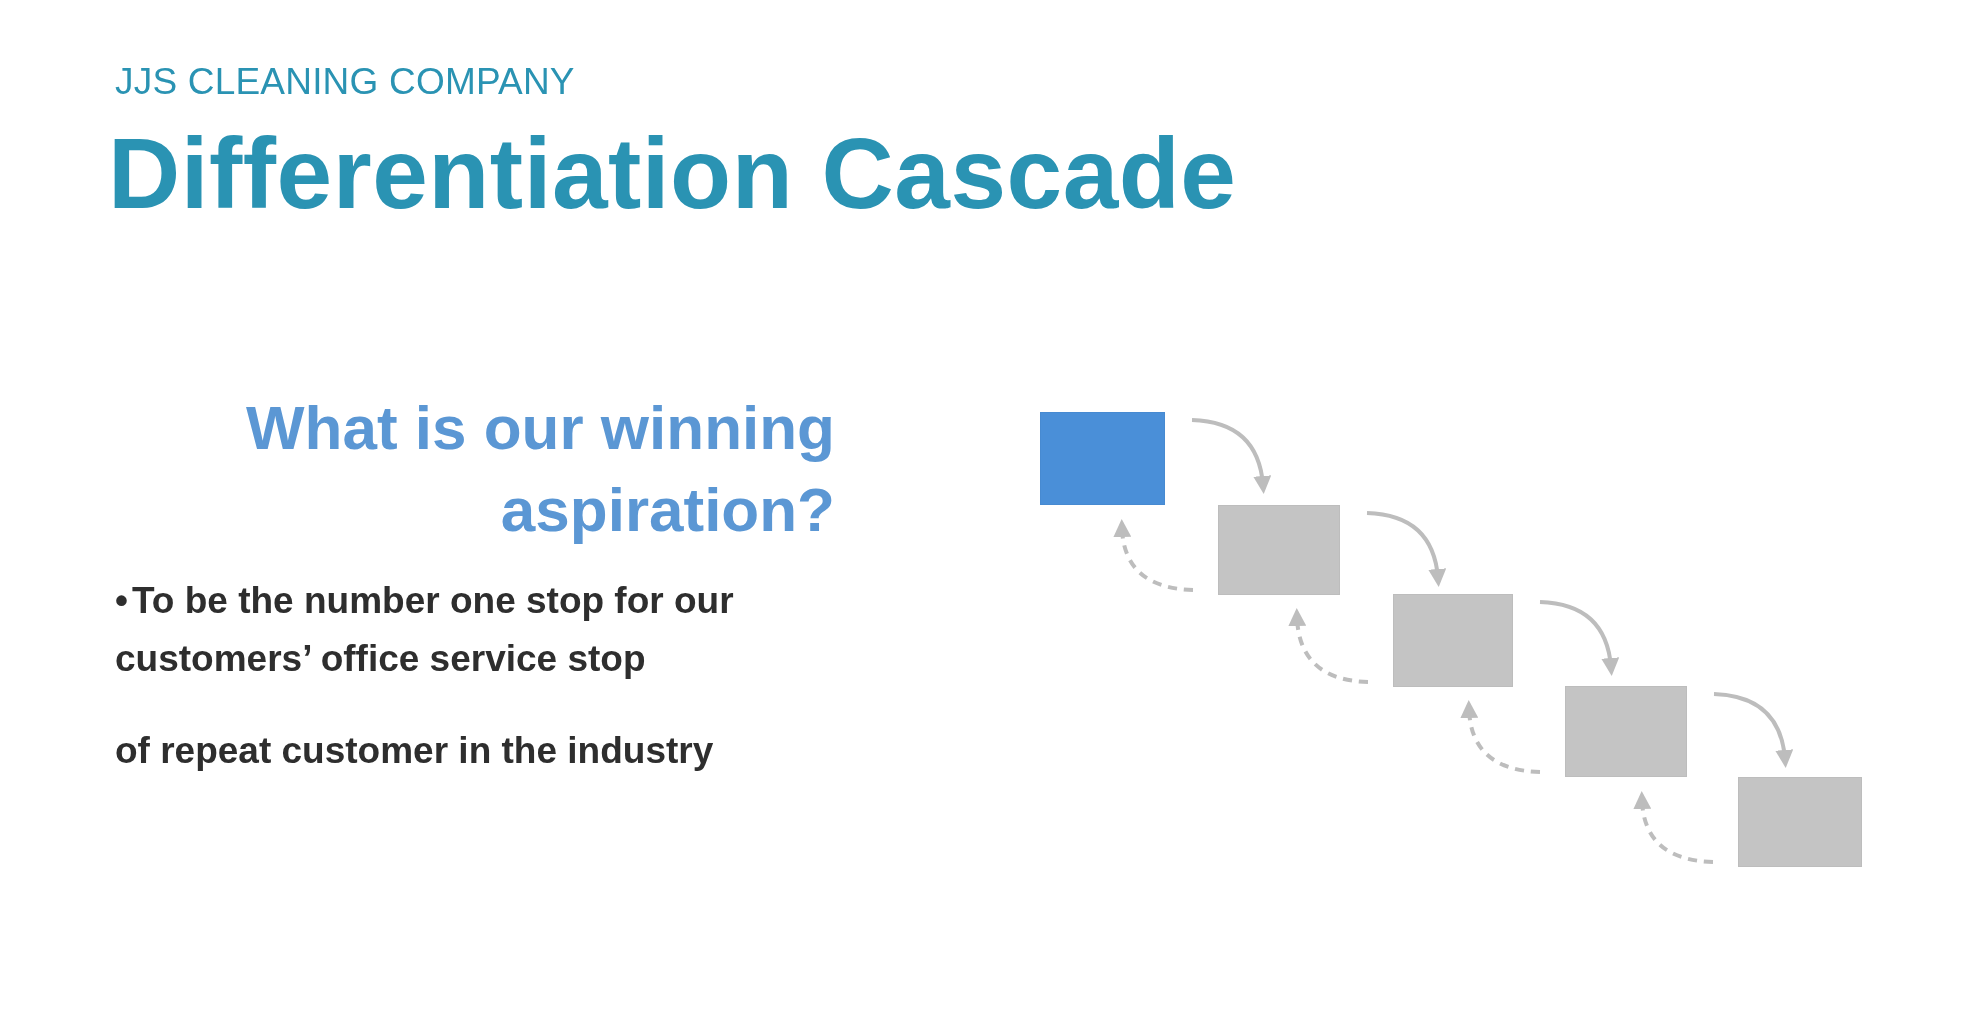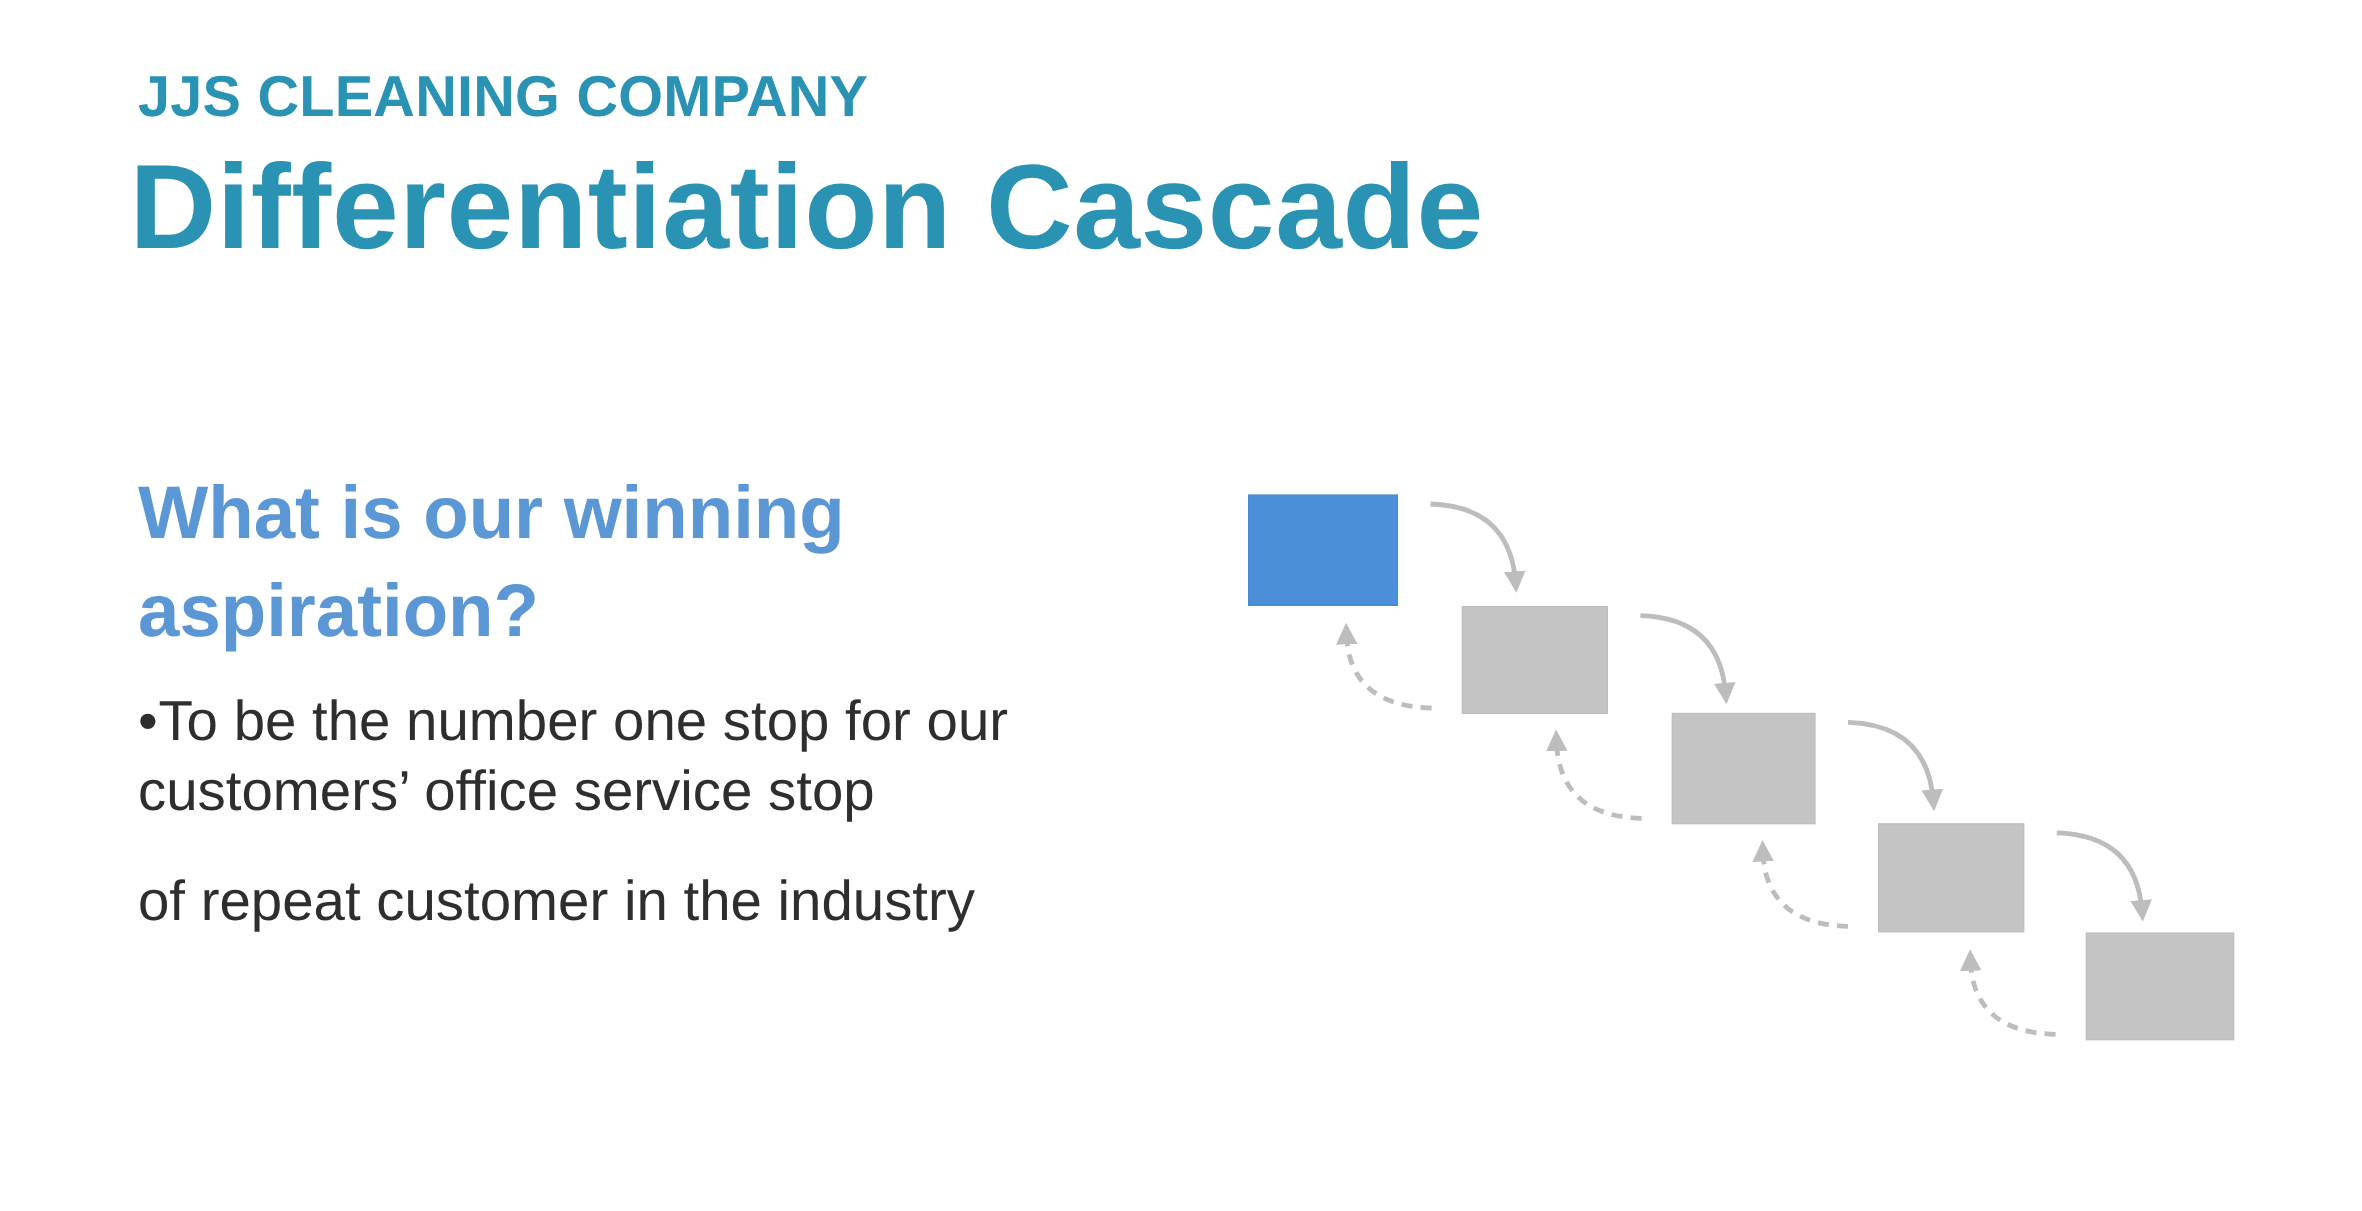--- a/index.html
+++ b/index.html
@@ -12,22 +12,22 @@
       height: 1009px;
       position: relative;
       overflow: hidden;
       font-family: "Liberation Sans", sans-serif;
     }
     .company {
       position: absolute;
       left: 115px;
       top: 54px;
       margin: 0;
-      font-size: 48px;
-      font-weight: bold;
+      font-size: 37px;
+      font-weight: normal;
       color: #2a93b3;
       letter-spacing: 0.2px;
       line-height: 56px;
       white-space: nowrap;
     }
     .title {
       position: absolute;
       left: 108px;
       top: 118px;
       margin: 0;
@@ -41,33 +41,35 @@
     .question {
       position: absolute;
       left: 115px;
       top: 387px;
       width: 720px;
       margin: 0;
       font-size: 62px;
       font-weight: bold;
       color: #5b97d4;
       line-height: 82px;
+      text-align: right;
     }
     .question span { display: block; white-space: nowrap; }
     .bullets {
       position: absolute;
       left: 115px;
       top: 572px;
       width: 820px;
       margin: 0;
       padding: 0;
       list-style: none;
-      font-size: 47px;
+      font-size: 37px;
       color: #2e2e2e;
       line-height: 58px;
+      font-weight: bold;
     }
     .bullets li { margin: 0 0 34px 0; }
     .bullets .line { display: block; white-space: nowrap; }
     .bullet-mark {
       display: inline-block;
       width: 17px;
     }
     .diagram {
       position: absolute;
       left: 0;

